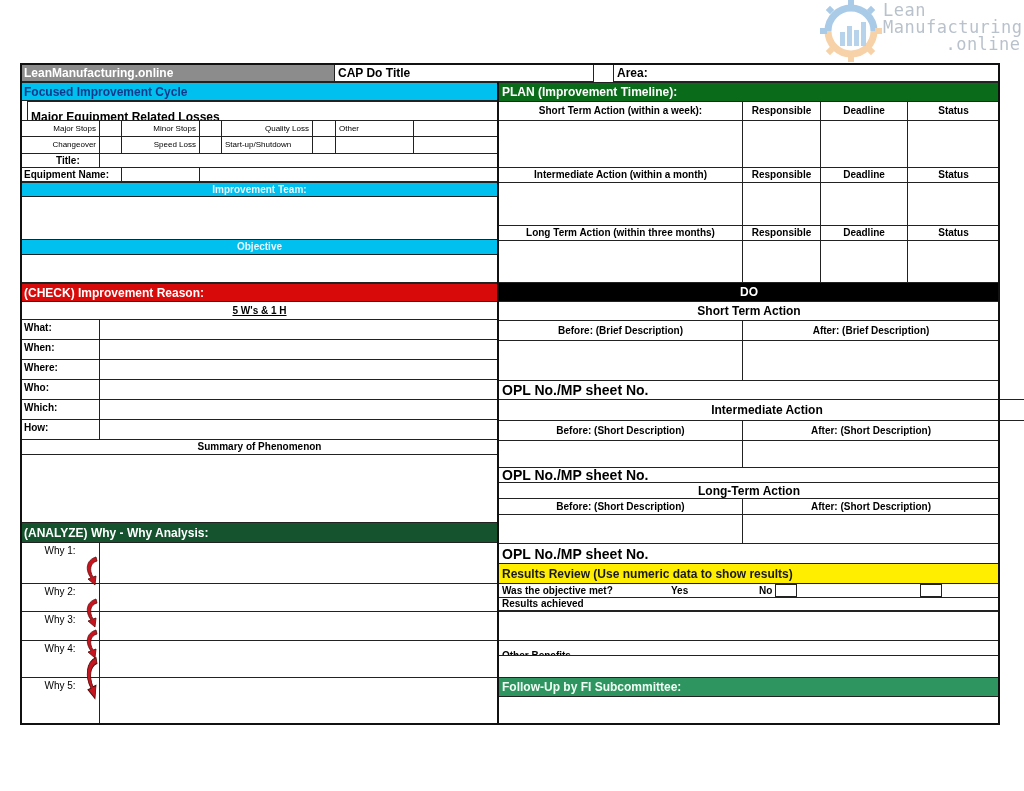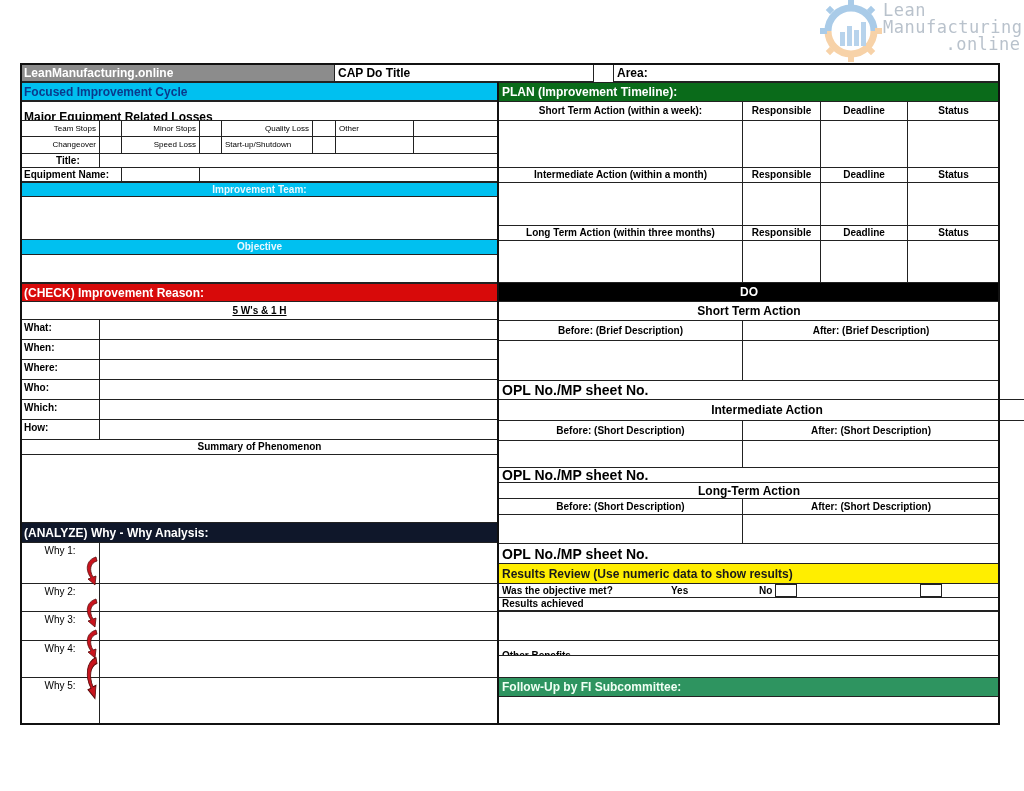--- a/index.html
+++ b/index.html
@@ -56,23 +56,23 @@
     <span>Manufacturing</span>
     <span style="text-align:right;padding-right:2px;">.online</span>
   </div>
 </div>
 
 <div class="c b" style="left:20px;top:63px;width:315px;height:19px;background:#8c8c8c;color:#fff;font-size:12px;">LeanManufacturing.online</div>
 <div class="c b" style="left:334px;top:63px;width:260px;height:19px;font-size:12px;">CAP Do Title</div>
 <div class="c b" style="left:613px;top:63px;width:387px;height:19px;font-size:12px;">Area:</div>
 
 <div class="c b" style="left:20px;top:82px;width:479px;height:19px;background:#00c0f0;color:#0a3a8c;font-size:12px;">Focused Improvement Cycle</div>
-<div class="c b" style="left:20px;top:101px;width:479px;height:32px;font-size:12px;">Major Equipment Related Losses</div>
-
-<div class="c rt" style="left:20px;top:120px;width:80px;height:17px;font-size:8px;">Team Stops</div>
+<div class="c b" style="left:27px;top:101px;width:479px;height:32px;font-size:12px;">Major Equipment Related Losses</div>
+
+<div class="c rt" style="left:20px;top:120px;width:80px;height:17px;font-size:8px;">Major Stops</div>
 <div class="c" style="left:99px;top:120px;width:23px;height:17px;"></div>
 <div class="c rt" style="left:121px;top:120px;width:79px;height:17px;font-size:8px;text-align:center;">Minor Stops</div>
 <div class="c" style="left:199px;top:120px;width:23px;height:17px;"></div>
 <div class="c rt" style="left:221px;top:120px;width:92px;height:17px;font-size:8px;">Quality Loss</div>
 <div class="c" style="left:312px;top:120px;width:24px;height:17px;"></div>
 <div class="c" style="left:335px;top:120px;width:79px;height:17px;font-size:8px;">Other</div>
 <div class="c" style="left:413px;top:120px;width:86px;height:17px;"></div>
 
 <div class="c rt" style="left:20px;top:136px;width:80px;height:18px;font-size:8px;">Changeover</div>
 <div class="c" style="left:99px;top:136px;width:23px;height:18px;"></div>
@@ -106,21 +106,21 @@
 <div class="c b top" style="left:20px;top:379px;width:80px;height:21px;">Who:</div>
 <div class="c" style="left:99px;top:379px;width:400px;height:21px;"></div>
 <div class="c b top" style="left:20px;top:399px;width:80px;height:21px;">Which:</div>
 <div class="c" style="left:99px;top:399px;width:400px;height:21px;"></div>
 <div class="c b top" style="left:20px;top:419px;width:80px;height:21px;">How:</div>
 <div class="c" style="left:99px;top:419px;width:400px;height:21px;"></div>
 
 <div class="c b ctr" style="left:20px;top:439px;width:479px;height:16px;">Summary of Phenomenon</div>
 <div class="c" style="left:20px;top:454px;width:479px;height:69px;"></div>
 
-<div class="c b" style="left:20px;top:522px;width:479px;height:21px;background:#0f172a;color:#fff;font-size:12px;">(ANALYZE) Why - Why Analysis:</div>
+<div class="c b" style="left:20px;top:522px;width:479px;height:21px;background:#14532d;color:#fff;font-size:12px;">(ANALYZE) Why - Why Analysis:</div>
 
 <div class="c top ctr" style="left:20px;top:542px;width:80px;height:42px;">Why 1:</div>
 <div class="c" style="left:99px;top:542px;width:400px;height:42px;"></div>
 <div class="c top ctr" style="left:20px;top:583px;width:80px;height:29px;">Why 2:</div>
 <div class="c" style="left:99px;top:583px;width:400px;height:29px;"></div>
 <div class="c top ctr" style="left:20px;top:611px;width:80px;height:30px;">Why 3:</div>
 <div class="c" style="left:99px;top:611px;width:400px;height:30px;"></div>
 <div class="c top ctr" style="left:20px;top:640px;width:80px;height:38px;">Why 4:</div>
 <div class="c" style="left:99px;top:640px;width:400px;height:38px;"></div>
 <div class="c top ctr" style="left:20px;top:677px;width:80px;height:48px;">Why 5:</div>

